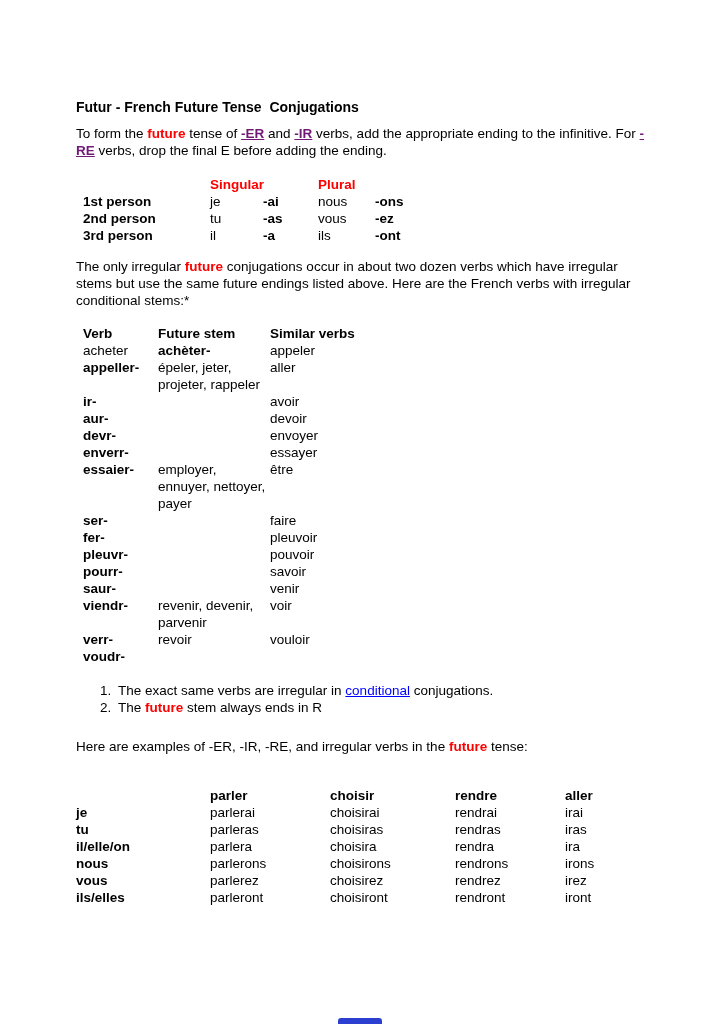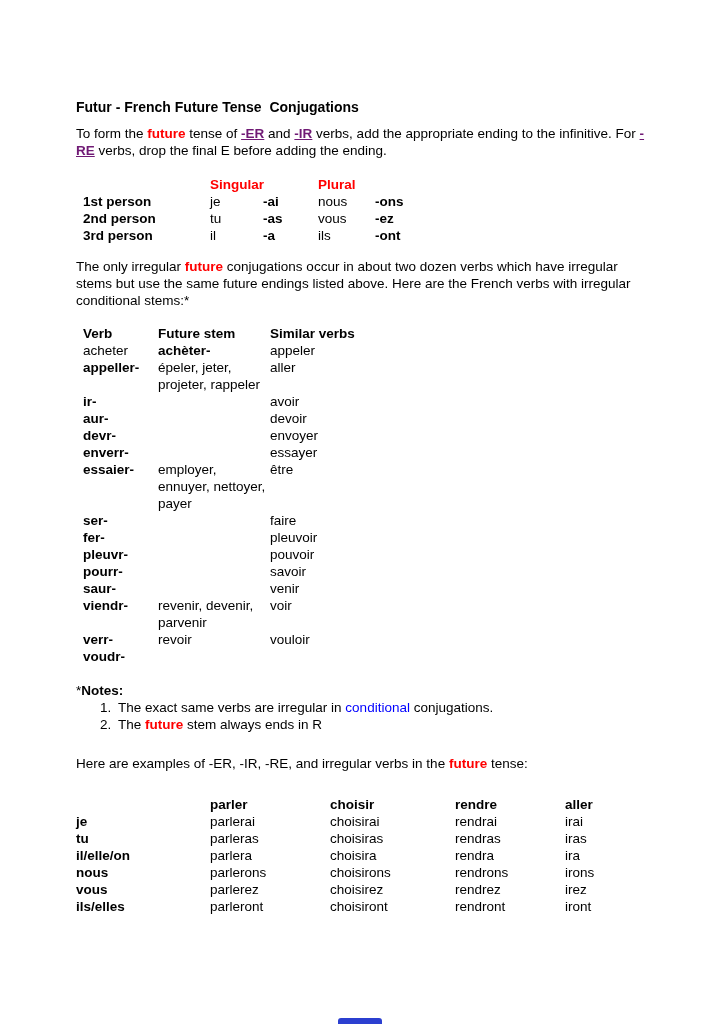--- a/index.html
+++ b/index.html
@@ -20,21 +20,21 @@
     font-size: 14px;
     line-height: 24px;
     font-weight: bold;
     white-space: pre-wrap;
     margin-bottom: 6px;
   }
 
   .para { margin-top: 2px; }
   .red  { color: #ff0000; font-weight: bold; }
   .link { color: #701a75; font-weight: bold; text-decoration: underline; cursor: pointer; }
-  .link-plain { color: #0000ff; font-weight: normal; cursor: pointer; }
+  .link-plain { color: #0000ff; font-weight: normal; text-decoration: underline; cursor: pointer; }
   .b { font-weight: bold; }
 
   
   .endings-table {
     display: grid;
     grid-template-columns: 127px 53px 55px 57px 60px;
     margin: 17px 0 0 7px;
   }
   .endings-table .cell { line-height: 17px; }
   .hdr-singular { grid-column: 2 / span 2; }
@@ -57,21 +57,21 @@
   .note-item { padding-left: 24px; display: flex; }
   .note-num { width: 18px; flex: 0 0 18px; }
 
   
   .examples-intro { margin-top: 22px; }
 
   
   .conj-table {
     display: grid;
     grid-template-columns: 134px 120px 125px 110px 84px;
-    margin-top: 24px;
+    margin-top: 32px;
   }
   .conj-table .cell { line-height: 17px; }
   .conj-table .hdr, .conj-table .pronoun { font-weight: bold; }
 
   .bottom-artifact {
     position: absolute;
     left: 338px;
     bottom: 0;
     width: 44px;
     height: 6px;
@@ -173,21 +173,20 @@
     <div class="cell">voir</div>
     <div class="cell stem-val">verr-</div>
     <div class="cell">revoir</div>
 
     <div class="cell">vouloir</div>
     <div class="cell stem-val">voudr-</div>
     <div class="cell"></div>
   </div>
 
   <div class="notes">
-    <div><span>*</span><span class="b">Notes:</span></div>
     <div class="note-item">
       <span class="note-num">1.</span>
       <span><span>The exact same verbs are irregular in </span><a class="link-plain">conditional</a><span> conjugations.</span></span>
     </div>
     <div class="note-item">
       <span class="note-num">2.</span>
       <span><span>The </span><span class="red">future</span><span> stem always ends in R</span></span>
     </div>
   </div>
 

